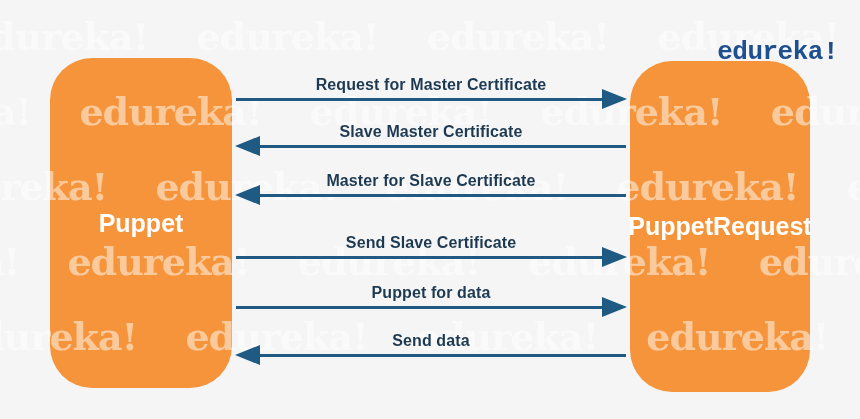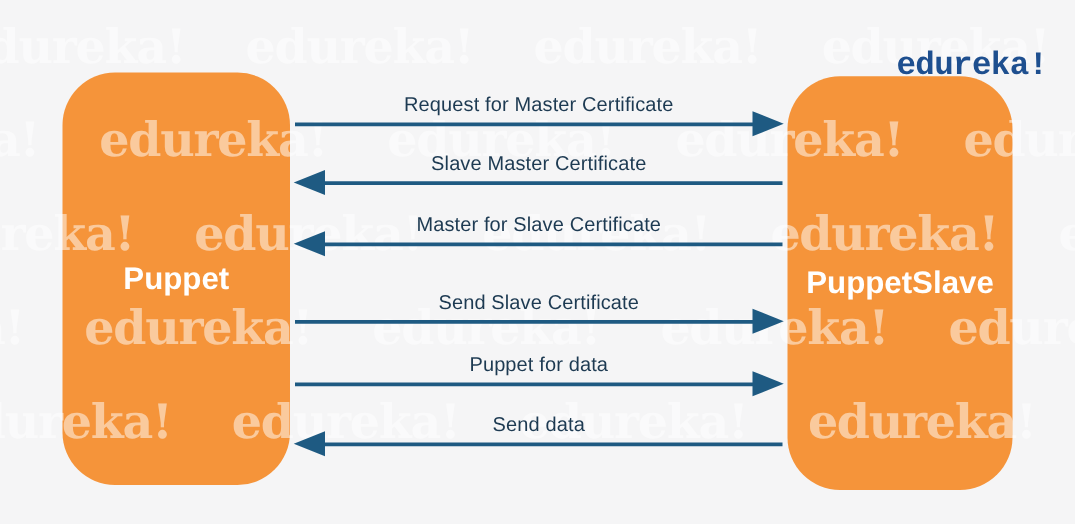--- a/index.html
+++ b/index.html
@@ -62,21 +62,21 @@
 
   
   .arrow{
     position:absolute;
     left:236px;width:390px;height:0;
     z-index:3;
   }
   .arrow .msg-label{
     position:absolute;left:0;right:0;bottom:5px;
     text-align:center;
-    font-size:16px;font-weight:normal;
+    font-size:16px;font-weight:bold;
     color:var(--label-navy);
     letter-spacing:0.1px;
   }
   .arrow .line{
     position:absolute;top:-1px;height:3px;
     background:var(--arrow-blue);
     left:0;right:0;
   }
   .arrow[data-dir="right"] .line{right:20px;}
   .arrow[data-dir="left"]  .line{left:20px;}
@@ -111,21 +111,21 @@
   </div>
 
   <div class="actor-box box-slave"></div>
   <div class="actor-box box-master"></div>
 
   <div class="actor-label label-slave">
     <span>Puppet</span>
   </div>
   <div class="actor-label label-master">
     <span>Puppet</span>
-    <span>Slave</span>
+    <span>Request</span>
   </div>
 
   <div class="arrow" style="top:99px" data-dir="right">
     <div class="msg-label">Request for Master Certificate</div>
     <div class="line"></div>
     <div class="head"></div>
   </div>
   <div class="arrow" style="top:146px" data-dir="left">
     <div class="msg-label">Slave Master Certificate</div>
     <div class="line"></div>

